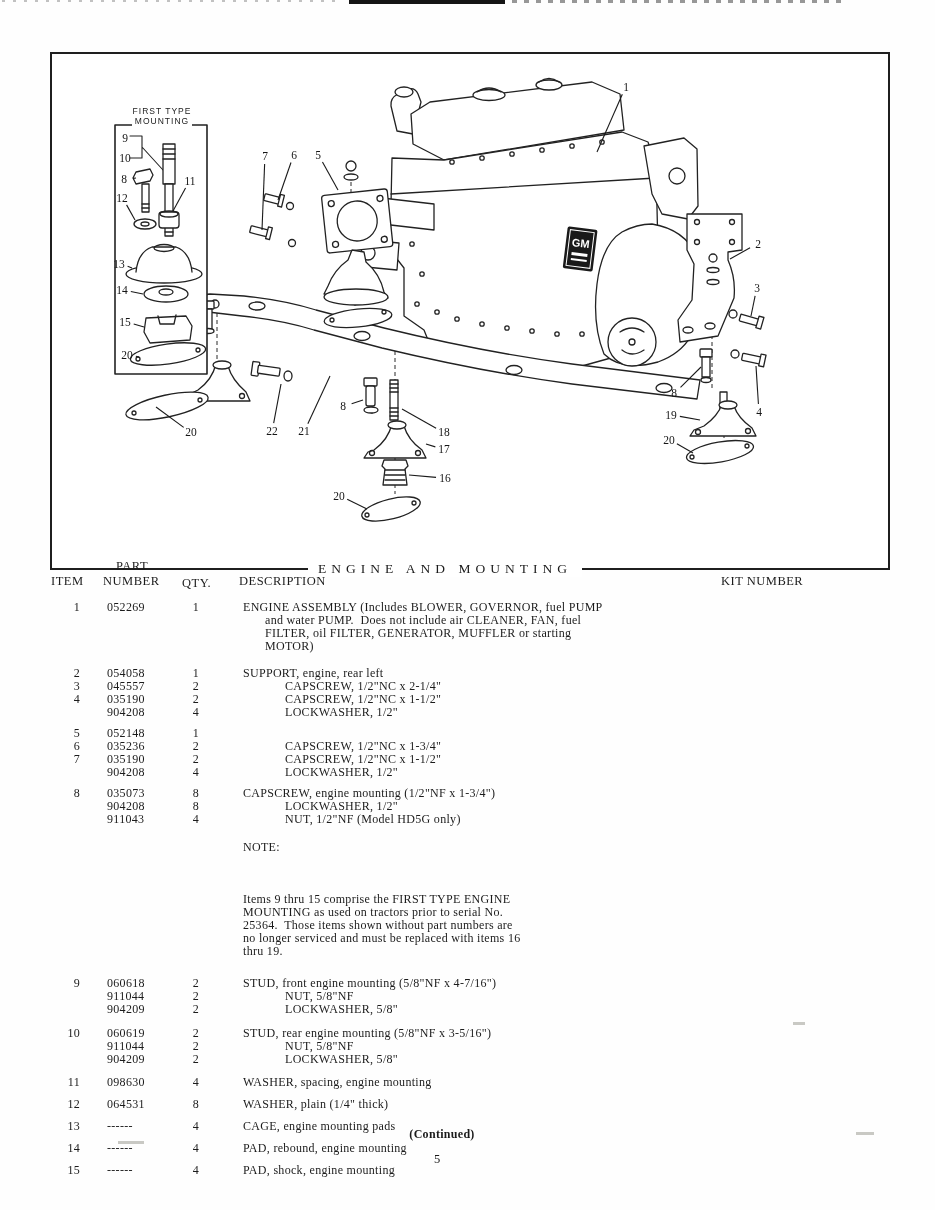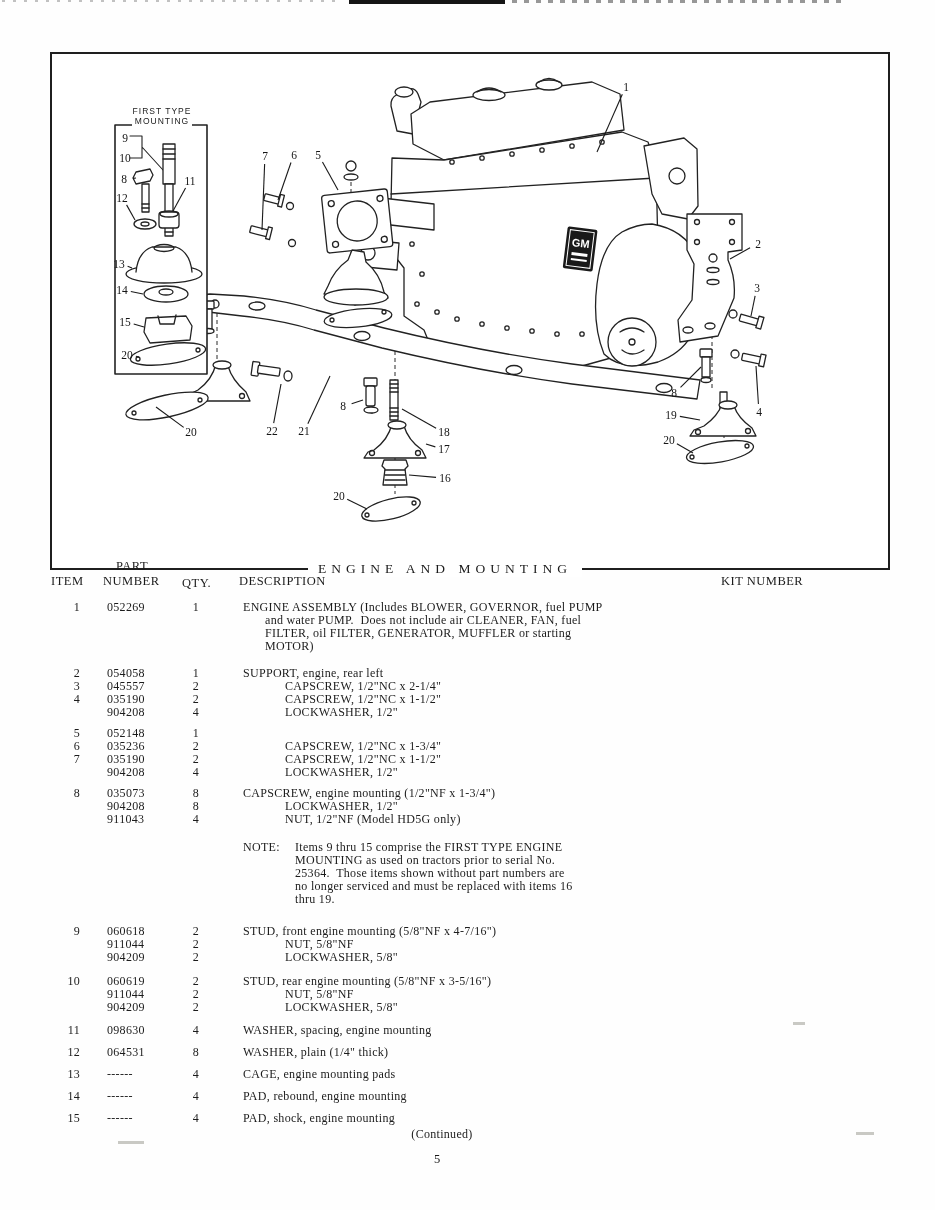--- a/index.html
+++ b/index.html
@@ -31,26 +31,26 @@
   .tbody{position:absolute;left:0;top:595px;width:935px;font-size:12px;line-height:13px;
          letter-spacing:.3px;}
   .t-row{display:grid;grid-template-columns:82px 83px 62px 1fr;}
   .c-item{text-align:right;padding-right:2px;}
   .c-part{padding-left:25px;}
   .c-qty{text-align:center;}
   .c-desc{padding-left:16px;}
   .desc-line{white-space:pre;}
   .desc-line.cont{padding-left:22px;}
   .desc-line.sub{padding-left:42px;}
-  .note-block{display:flex;padding-left:243px;}
+  .note-block{display:flex;padding-left:243px;flex-direction:column;}
   .note-label{width:52px;flex:0 0 52px;}
   .note-lines .note-line{white-space:pre;}
   
   .continued{position:absolute;left:0;top:1127px;width:884px;text-align:center;
-             font-size:12px;letter-spacing:.3px;}
+             font-size:12px;letter-spacing:.3px;font-weight:bold;}
   .pageno{position:absolute;left:0;top:1152px;width:874px;text-align:center;font-size:12.5px;}
 </style>
 </head>
 <body>
 
 <div class="page">
 
   <div class="bar1"></div>
   <div class="bar2"></div>
   <div class="bar3"></div>

